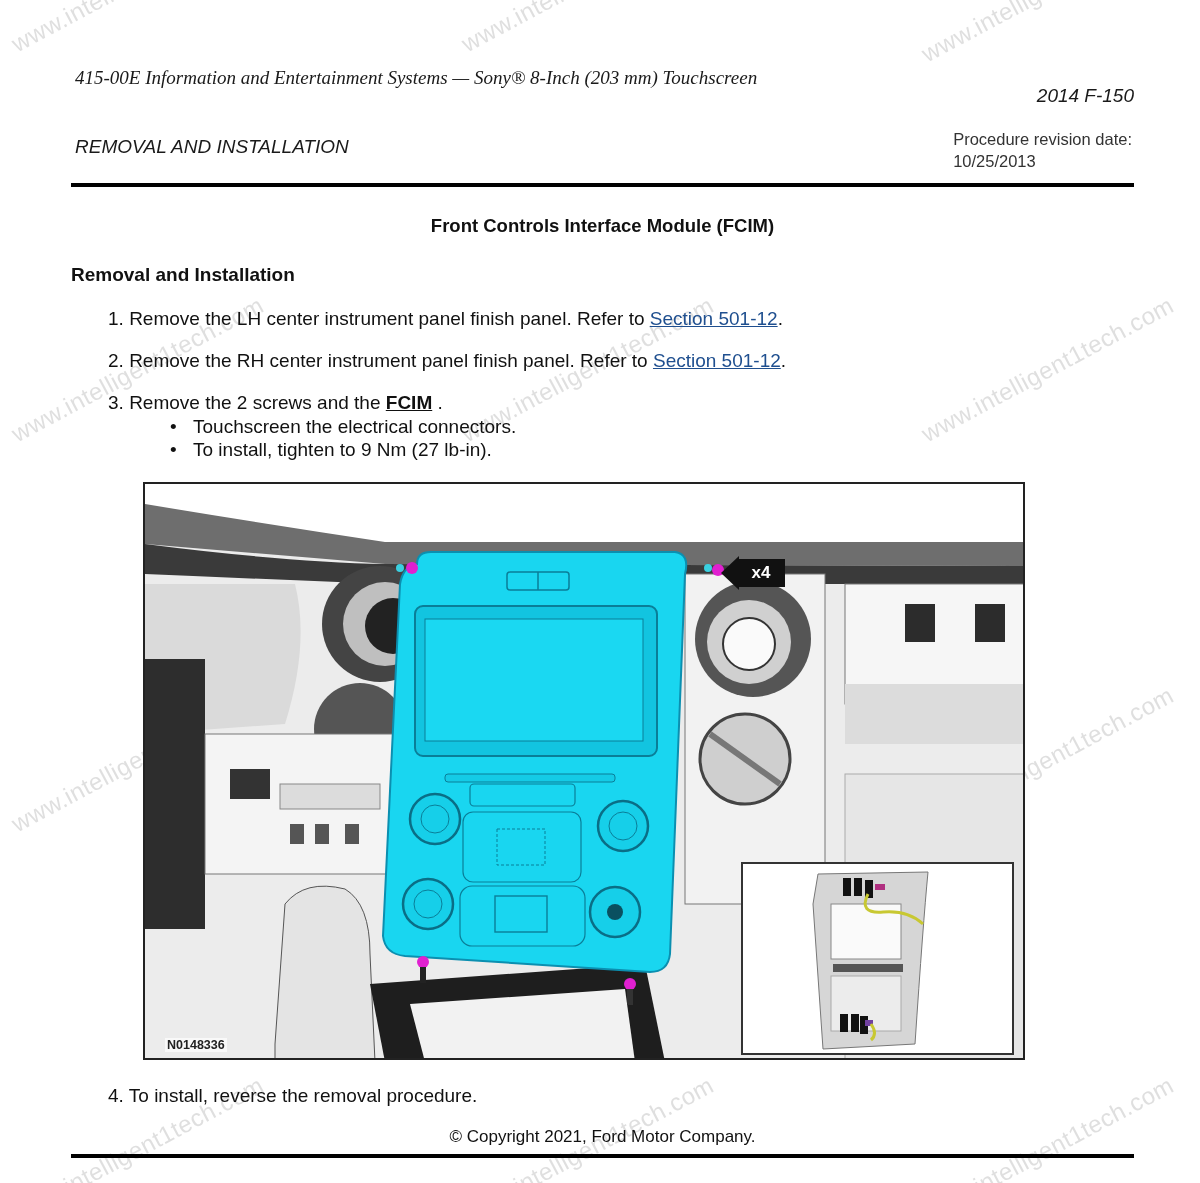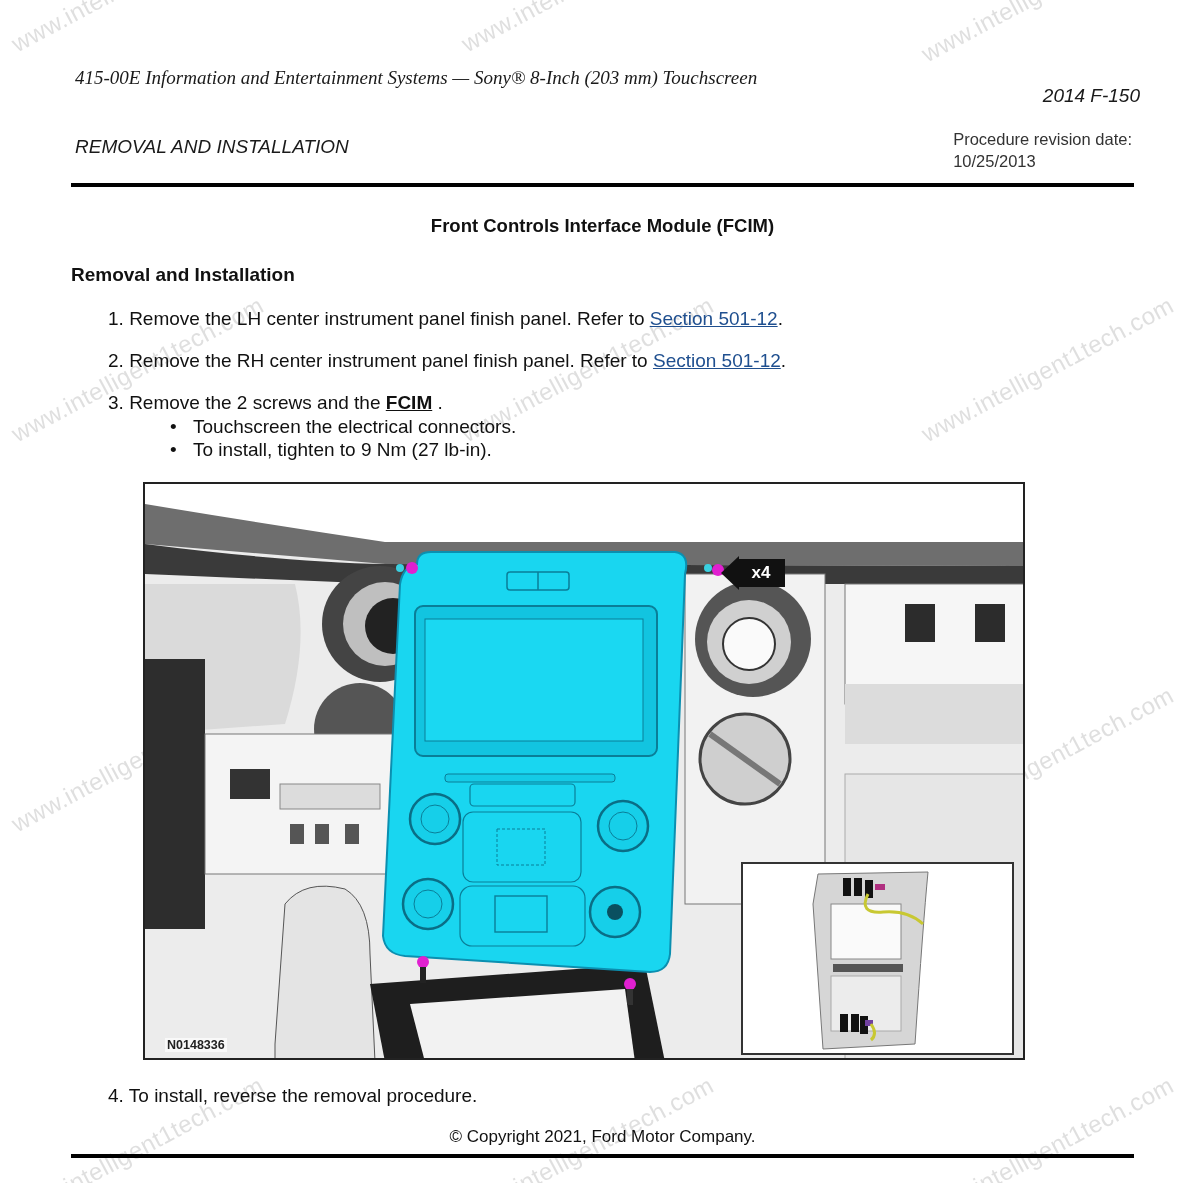--- a/index.html
+++ b/index.html
@@ -1,21 +1,21 @@
 <!DOCTYPE html>
 <html><head>
   <meta charset="utf-8">
   <style>
     * { box-sizing: border-box; margin: 0; padding: 0; }
     html, body { width: 1200px; height: 1183px; background: #ffffff; overflow: hidden; }
     body { position: relative; font-family: "Liberation Sans", sans-serif; color: #111; }
 
     .hdr-title { position: absolute; left: 75px; top: 66px; width: 720px; font-style: italic; font-size: 19px; line-height: 23px; color: #1a1a1a; font-family: Liberation Serif, serif; }
     .hdr-section { position: absolute; left: 75px; top: 136px; font-style: italic; font-size: 19px; color: #1a1a1a; }
-    .hdr-vehicle { position: absolute; right: 60px; top: 85px; font-style: italic; font-size: 19px; color: #1a1a1a; text-align: right; }
+    .hdr-vehicle { position: absolute; right: 66px; top: 85px; font-style: italic; font-size: 19px; color: #1a1a1a; text-align: right; }
     .hdr-rev { position: absolute; right: 68px; top: 128px; font-size: 16.5px; line-height: 22px; color: #333; }
     .rule { position: absolute; left: 71px; width: 1063px; height: 4px; background: #000; }
     .rule.top { top: 183px; }
     .rule.bottom { top: 1154px; }
 
     .doc-title { position: absolute; left: 0; width: 1205px; top: 215px; text-align: center; font-weight: bold; font-size: 18.5px; color: #111; }
     .sub-title { position: absolute; left: 71px; top: 264px; font-weight: bold; font-size: 19px; color: #111; }
 
     .step { position: absolute; left: 108px; font-size: 19px; color: #111; white-space: nowrap; }
     .step a { color: #1f4f8f; text-decoration: underline; margin-top: 18px; }

